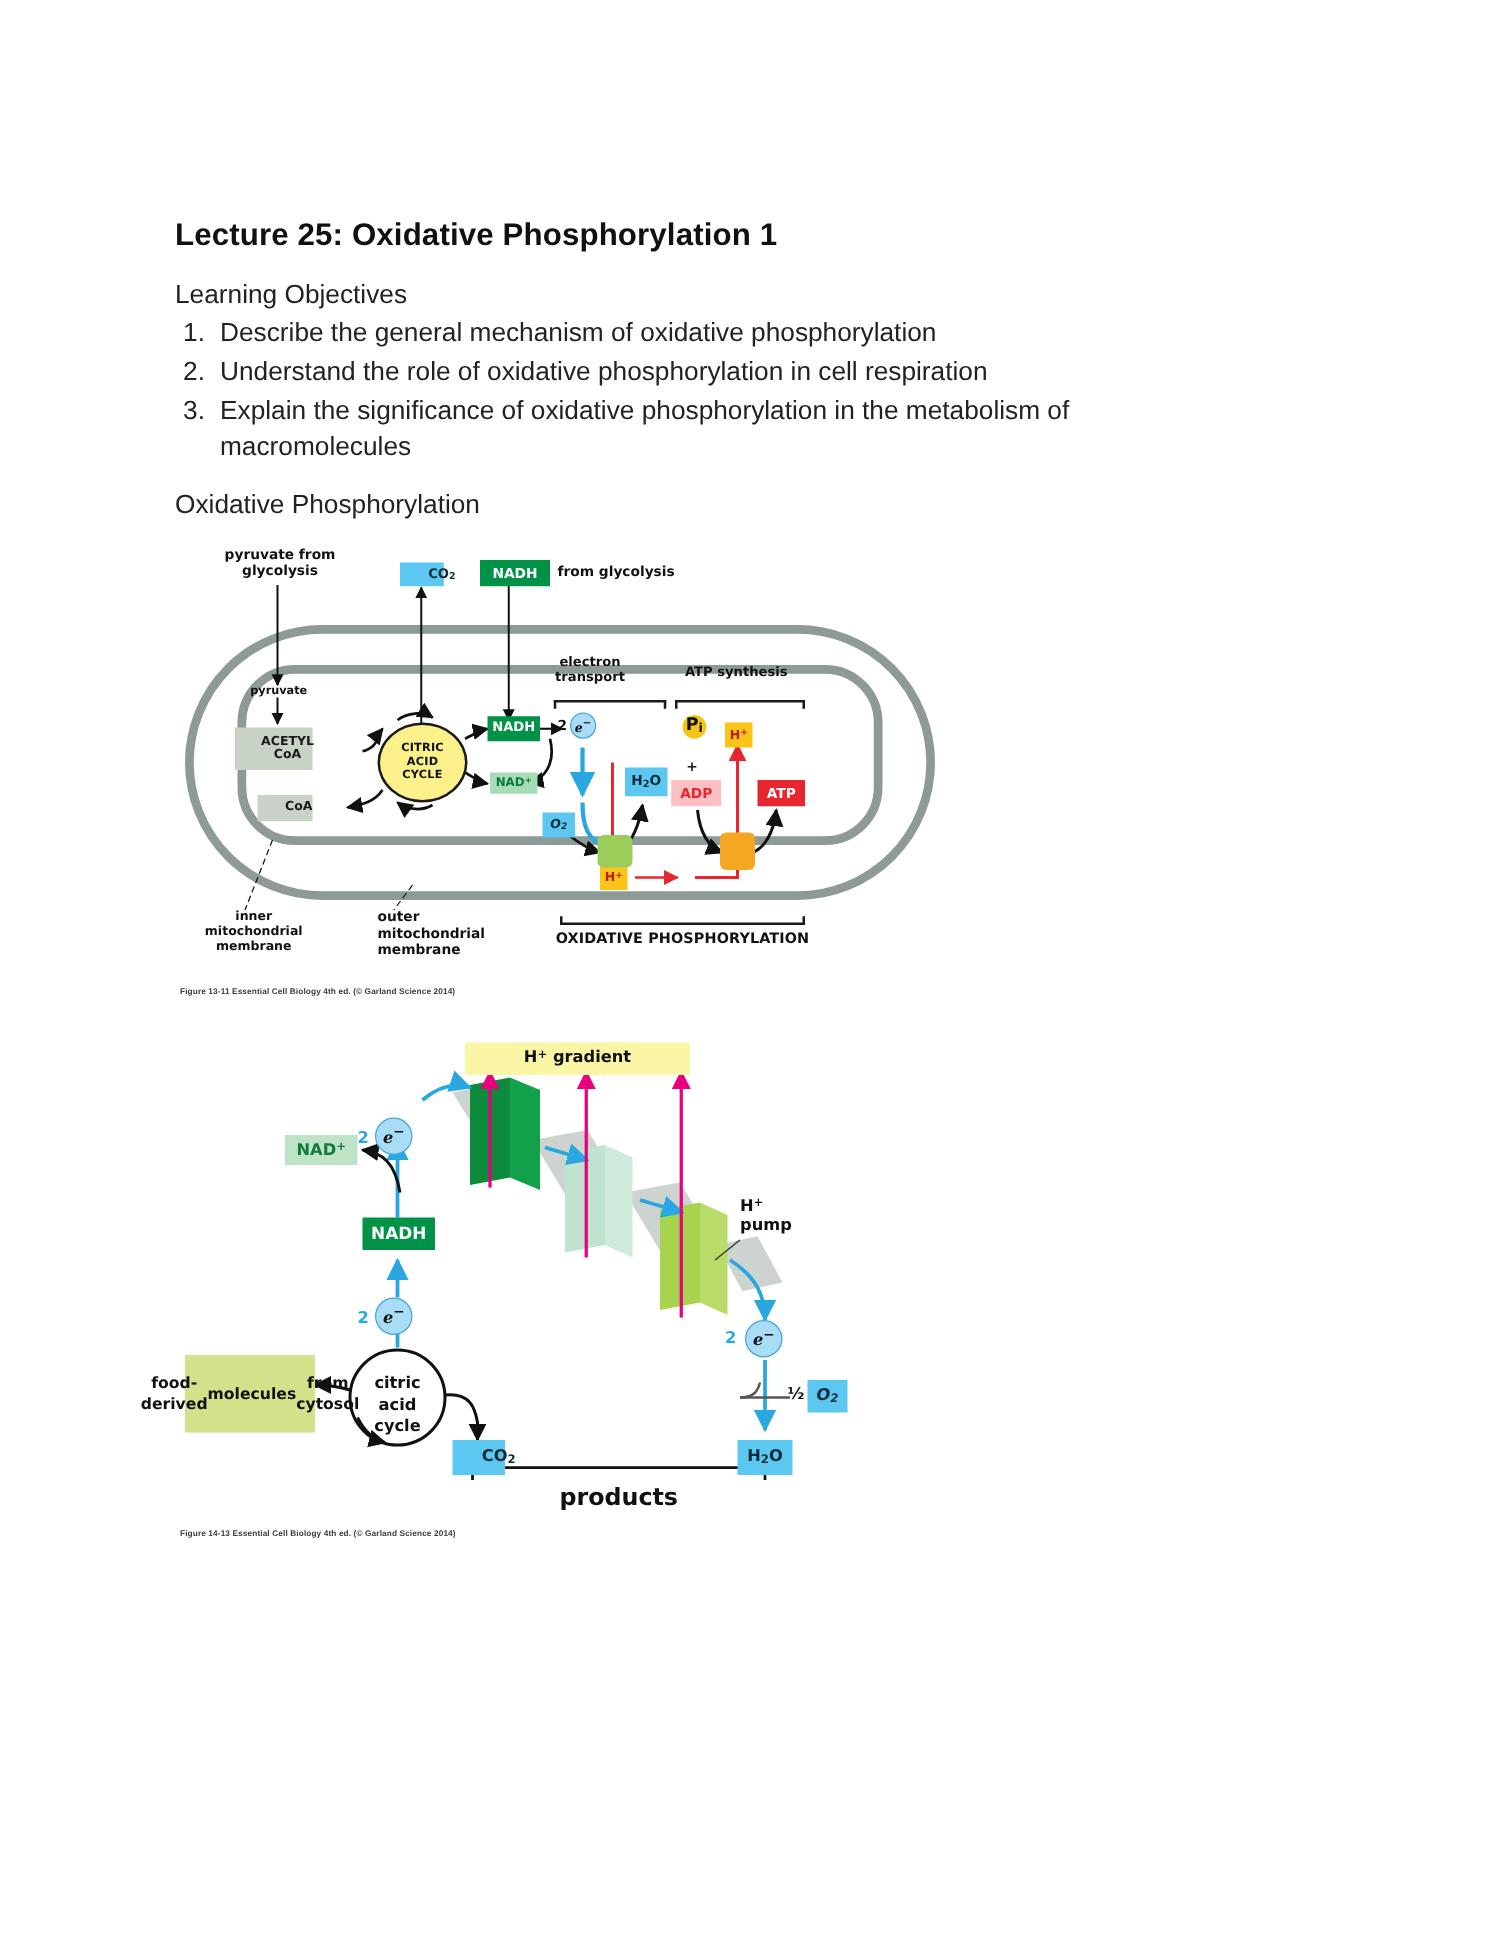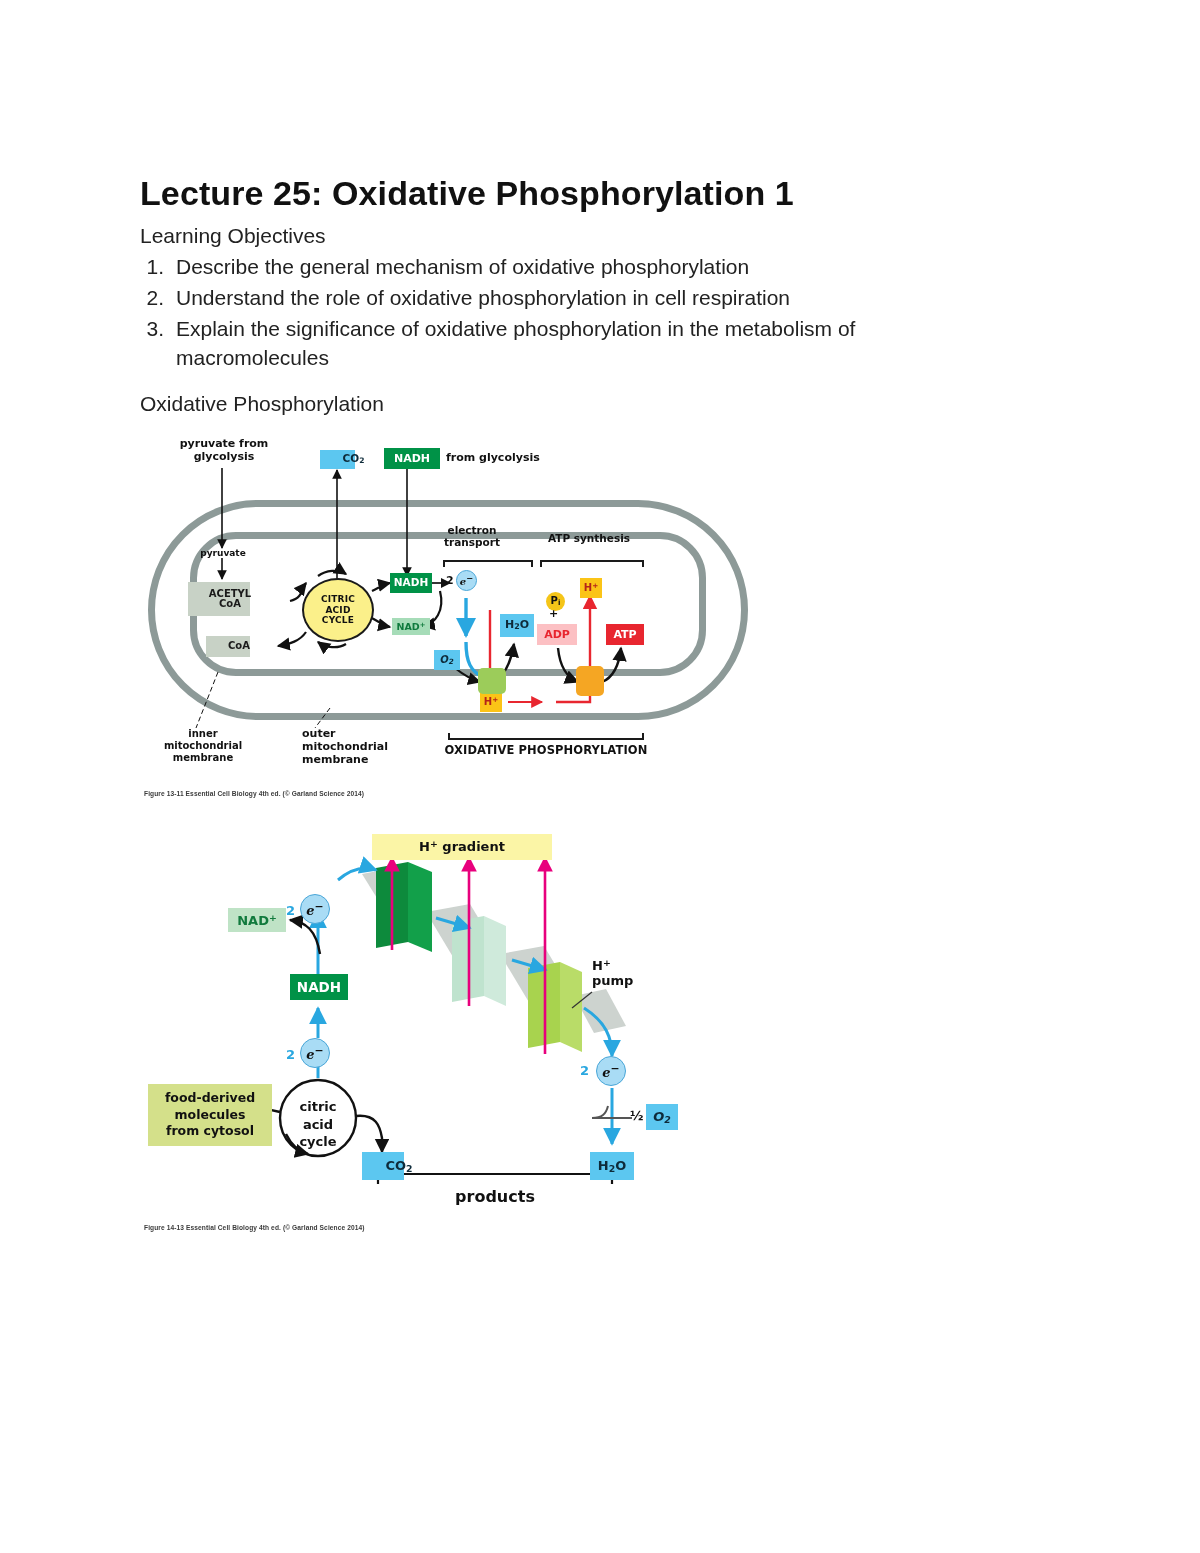--- a/index.html
+++ b/index.html
@@ -10,21 +10,21 @@
     font-family:"Liberation Sans", sans-serif;
     color:#000;
     position:relative;
     overflow:hidden;
   }
   .page { position:absolute; left:0; top:0; width:1200px; height:1553px; }
 
   
   .doc-title {
     position:absolute; left:140px; top:174px;
-    font-size:34px; font-weight:bold; letter-spacing:0.1px;
+    font-size:25px; font-weight:bold; letter-spacing:0.1px;
     color:#111;
   }
   .lo-heading {
     position:absolute; left:140px; top:224px;
     font-size:21px; color:#222;
   }
   .lo-list {
     position:absolute; left:140px; top:252px; width:800px;
     font-size:21px; color:#222; line-height:29px;
   }
@@ -253,21 +253,21 @@
       <span><span>e</span><sup>−</sup></span>
     </div>
 
     <div class="chip c-o2" style="left:294px; top:214px; width:26px; height:20px; font-size:10px;">
       <span><span>O</span><sub>2</sub></span>
     </div>
     <div class="chip c-h2o" style="left:360px; top:178px; width:34px; height:23px; font-size:11px;">
       <span><span>H</span><sub>2</sub><span>O</span></span>
     </div>
 
-    <div class="chip c-pi" style="left:406px; top:156px; width:19px; height:19px; font-size:10px;">
+    <div class="chip c-pi" style="left:406px; top:136px; width:19px; height:19px; font-size:14px;">
       <span><span>P</span><sub>i</sub></span>
     </div>
     <div class="plain" style="left:409px; top:172px; font-size:11px;">+</div>
     <div class="chip c-adp" style="left:397px; top:188px; width:40px; height:21px; font-size:11px;">
       <span>ADP</span>
     </div>
     <div class="chip c-atp" style="left:466px; top:188px; width:38px; height:21px; font-size:11px;">
       <span>ATP</span>
     </div>
 
@@ -383,21 +383,21 @@
 
     <div class="chip c-nadh" style="left:150px; top:148px; width:58px; height:26px; font-size:13.5px;">
       <span>NADH</span>
     </div>
 
     <div class="plain" style="left:146px; top:222px; font-size:13px; color:#29a7e0;">2</div>
     <div class="e-circle" style="left:160px; top:212px; width:30px; height:30px; font-size:13px;">
       <span><span>e</span><sup>−</sup></span>
     </div>
 
-    <div class="chip c-green-lt" style="left:8px; top:258px; width:124px; height:62px; font-size:12.5px; flex-direction:column; line-height:1.35;">
+    <div class="chip c-green-lt" style="left:8px; top:258px; width:104px; height:62px; font-size:12.5px; flex-direction:row; line-height:1.35;">
       <span>food-derived</span>
       <span>molecules</span>
       <span>from cytosol</span>
     </div>
 
     <div class="plain" style="left:148px; top:272px; width:60px; font-size:13px; line-height:1.35;">
       <span>citric</span><br>
       <span>acid</span><br>
       <span>cycle</span>
     </div>
@@ -413,18 +413,18 @@
 
     <div class="plain" style="left:490px; top:283px; font-size:13px;">½</div>
     <div class="chip c-o2" style="left:506px; top:278px; width:32px; height:26px; font-size:13px;">
       <span><span>O</span><sub>2</sub></span>
     </div>
 
     <div class="chip c-h2o" style="left:450px; top:326px; width:44px; height:28px; font-size:13px;">
       <span><span>H</span><sub>2</sub><span>O</span></span>
     </div>
 
-    <div class="plain" style="left:238px; top:362px; width:234px; font-size:16px;">products</div>
+    <div class="plain" style="left:238px; top:362px; width:234px; font-size:19px;">products</div>
 
     <div class="fig-caption" style="left:4px; top:398px;">Figure 14-13 Essential Cell Biology 4th ed. (© Garland Science 2014)</div>
   </div>
 
 </div>
 
 </body></html>

